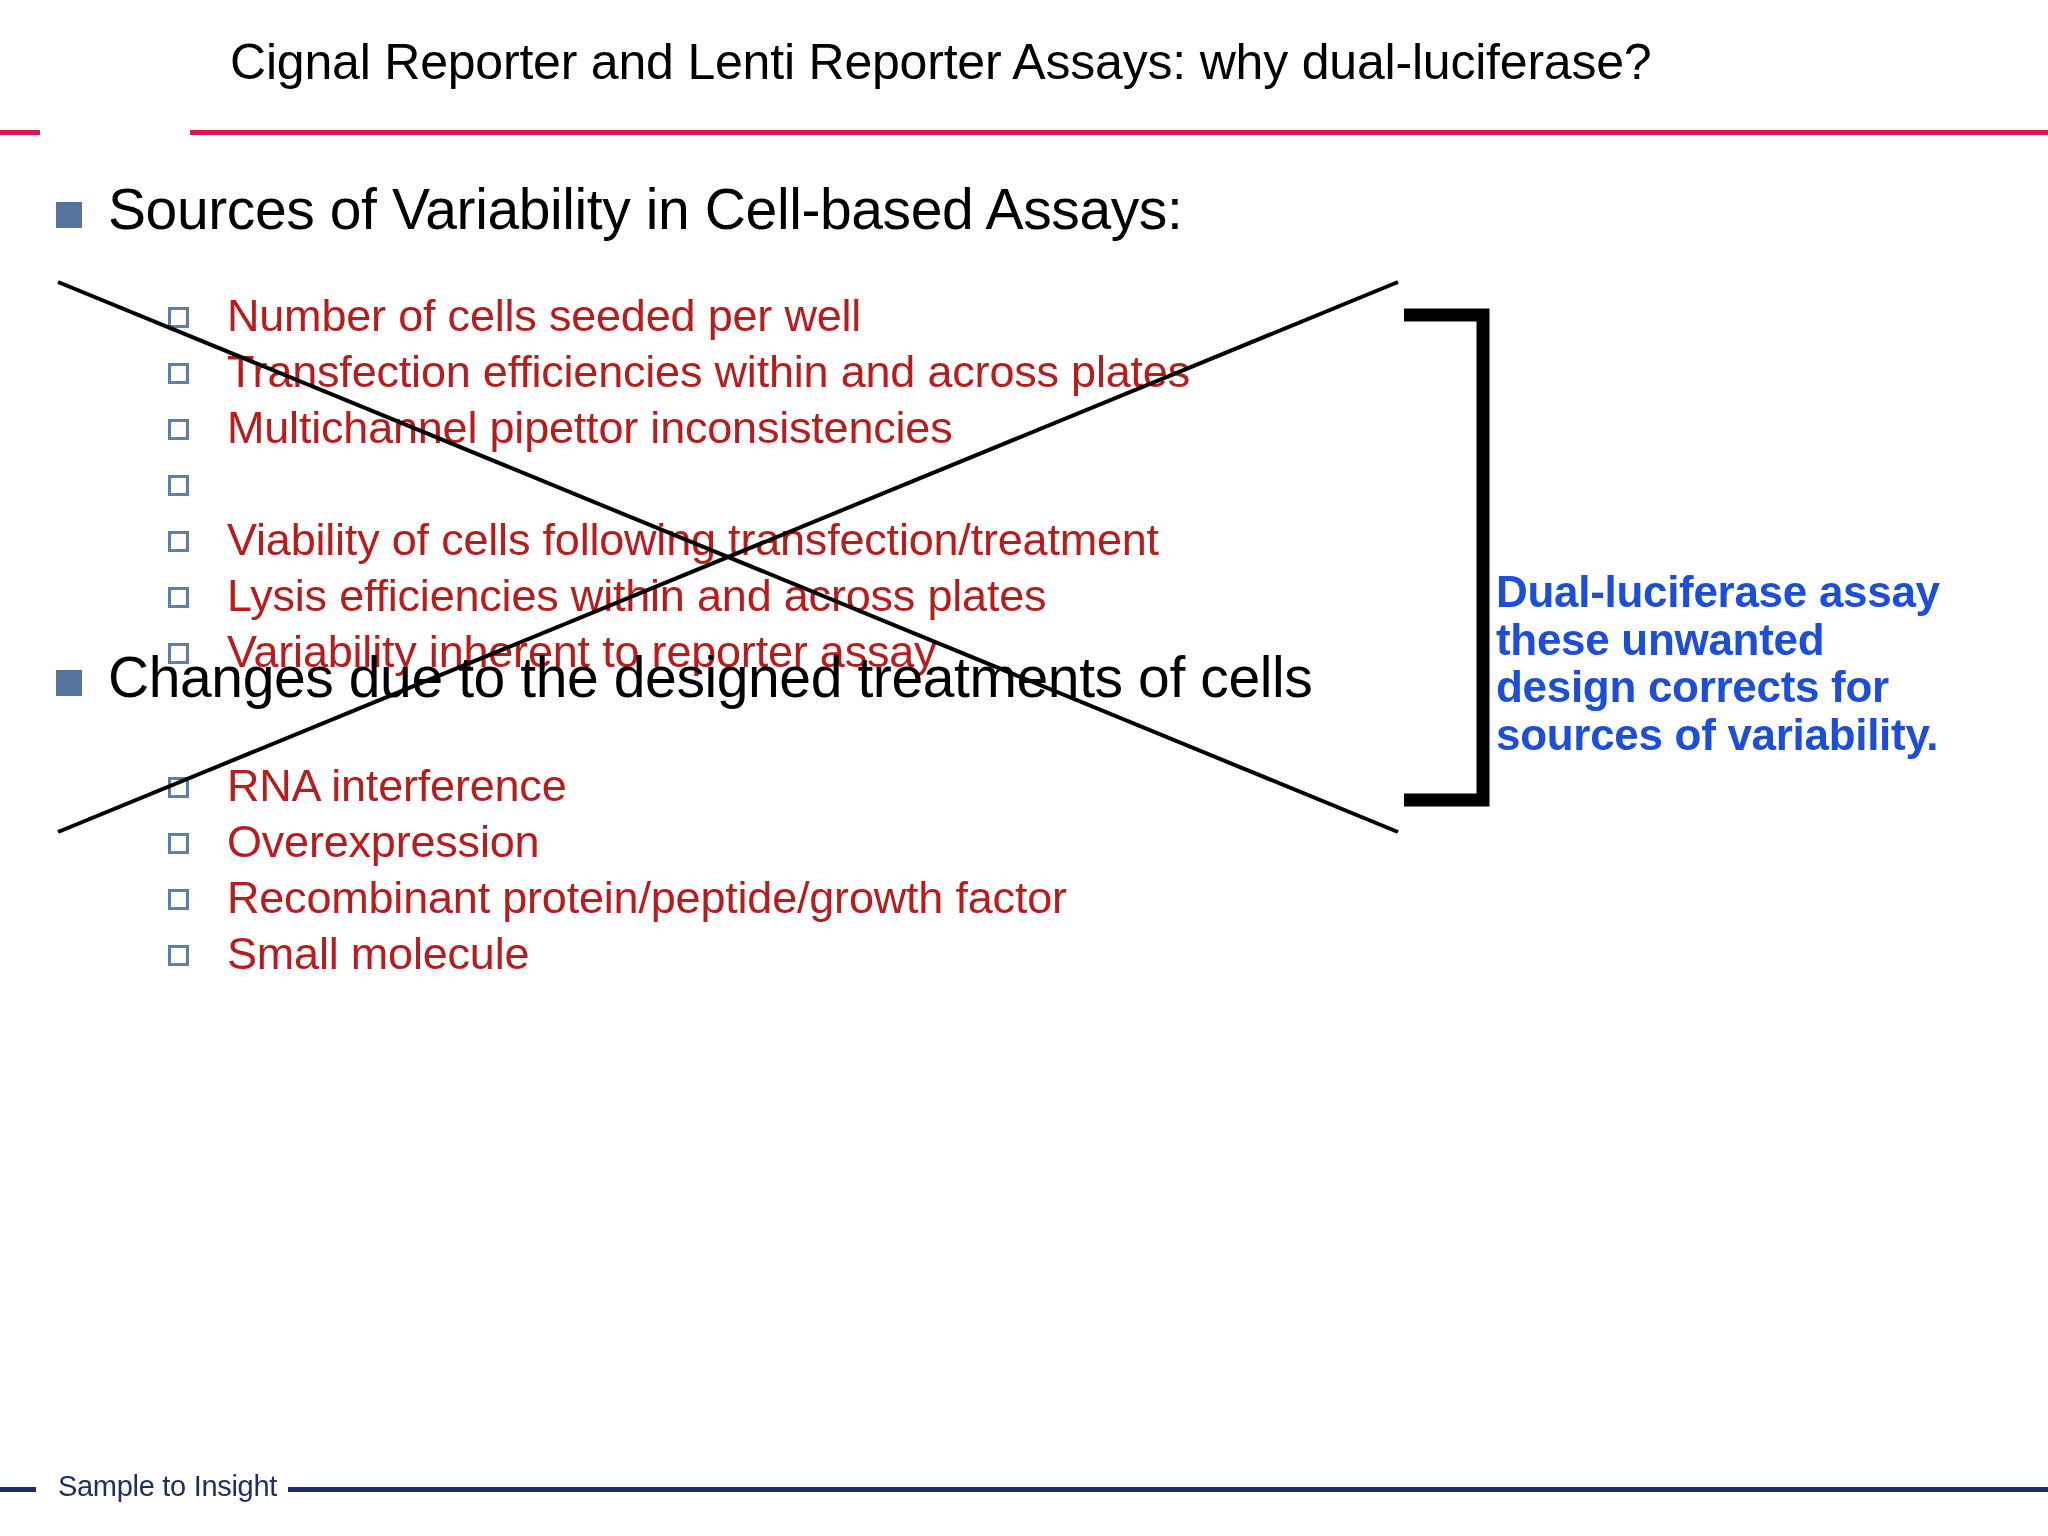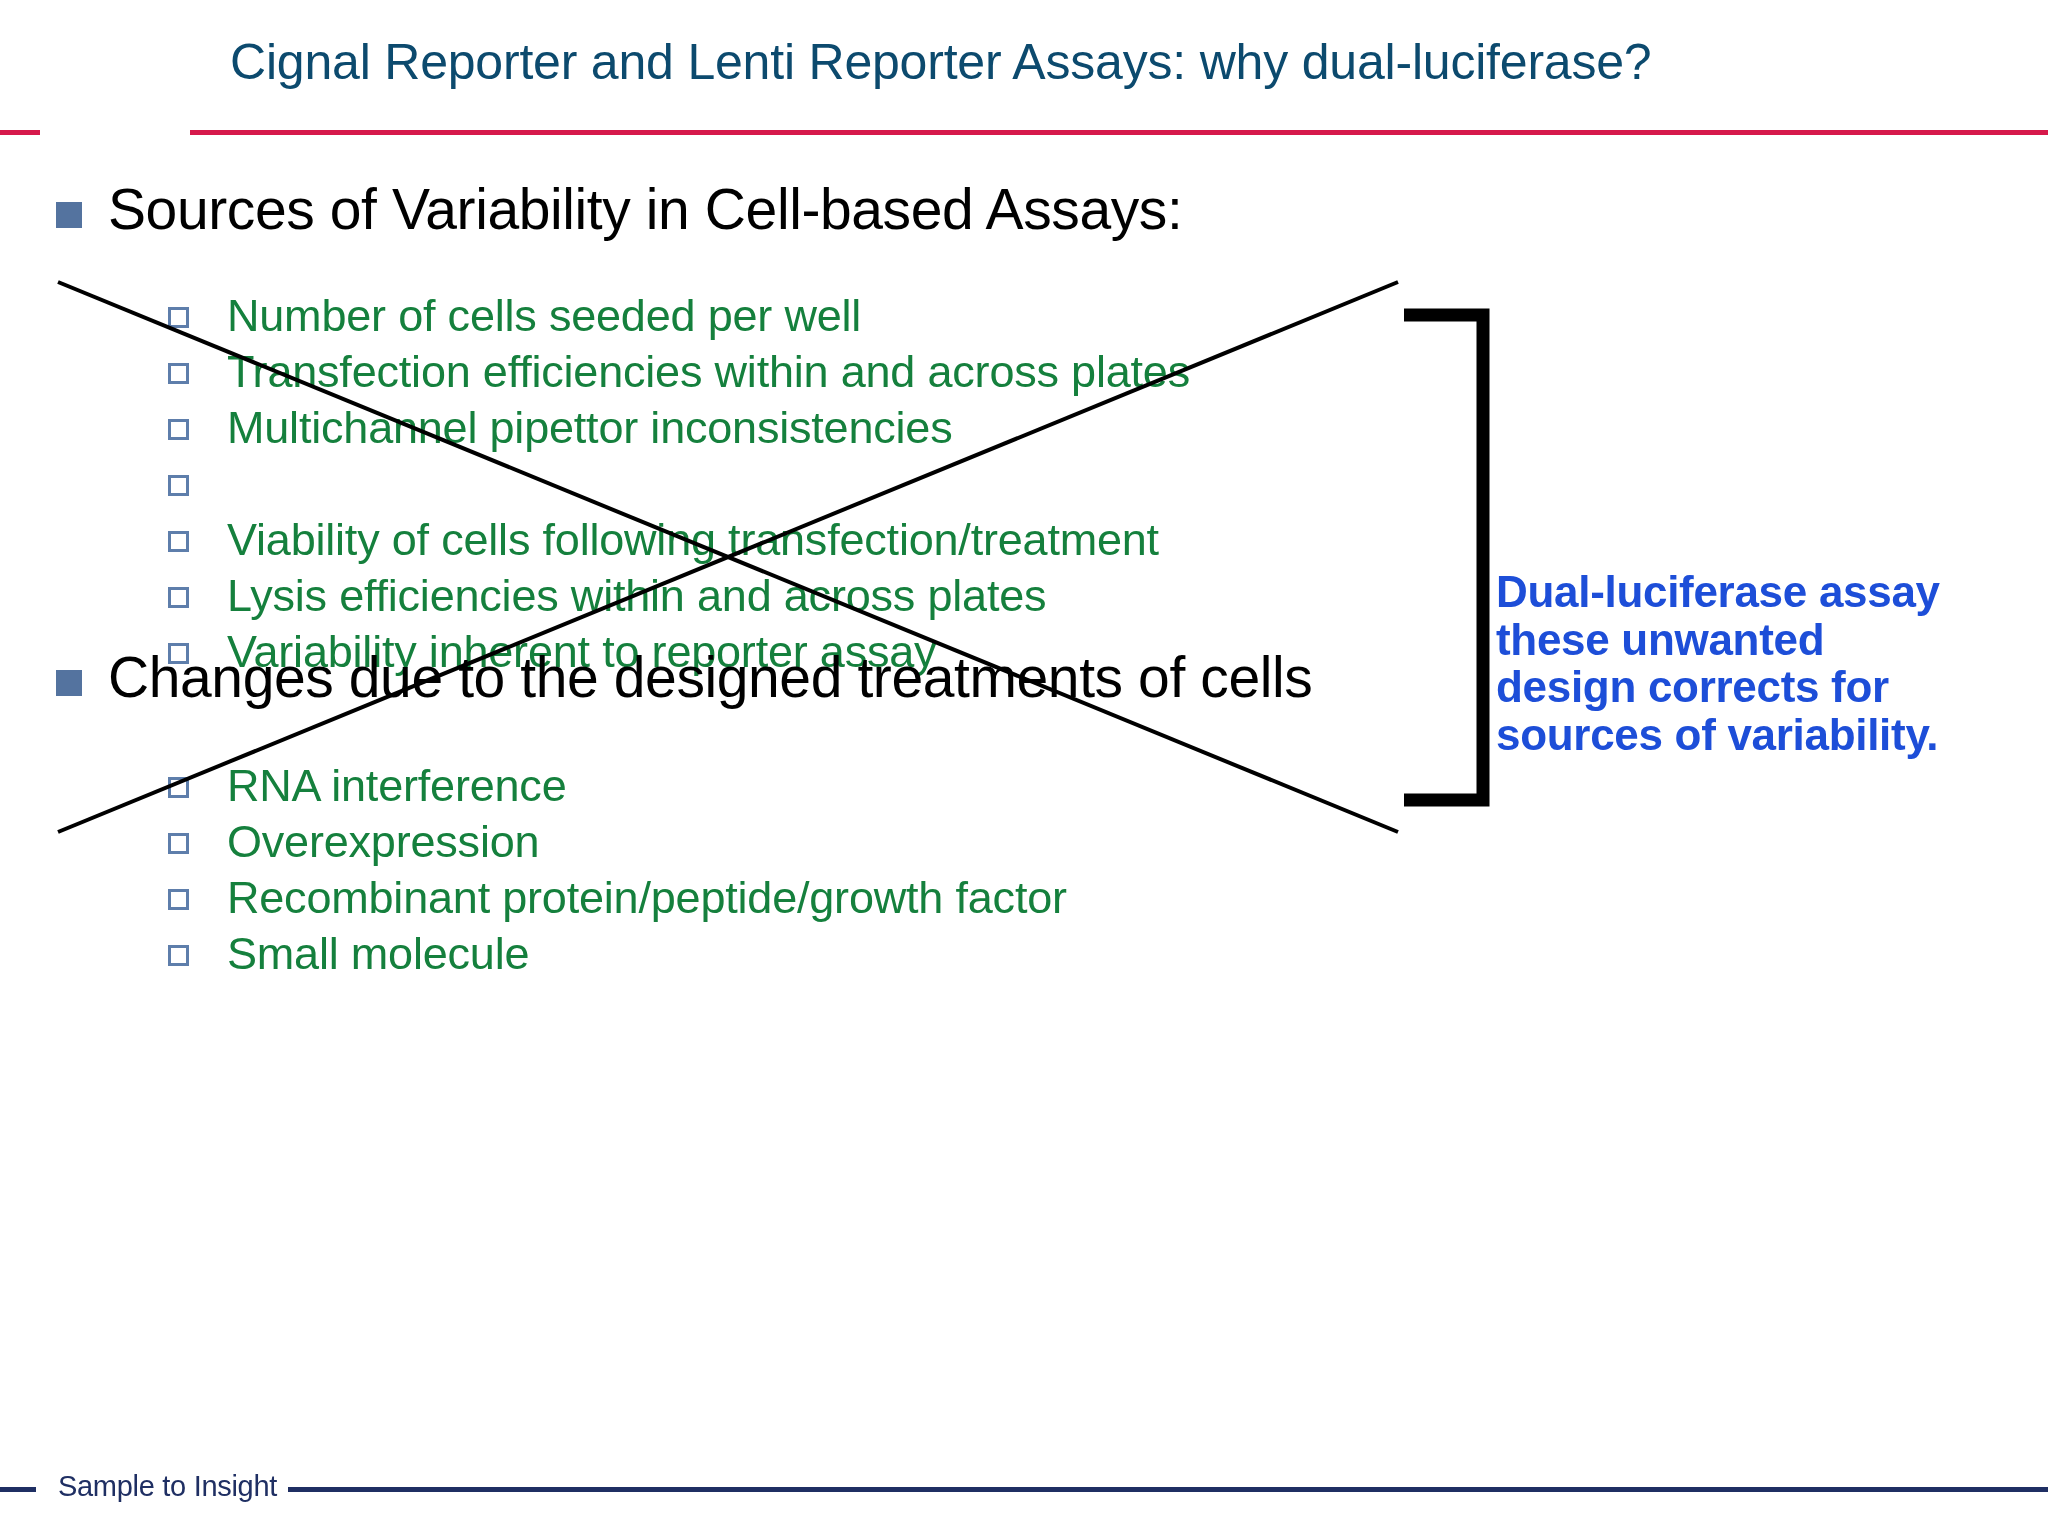--- a/index.html
+++ b/index.html
@@ -58,21 +58,21 @@
     color: #e8174a;
     font-family: "Liberation Sans", sans-serif;
     line-height: 1;
   }
   .header-title {
     position: absolute;
     left: 230px;
     top: 33px;
     width: 1700px;
     font-size: 50px;
-    color: #0c4a6e;
+    color: #000000;
     font-family: "Liberation Sans", sans-serif;
     white-space: nowrap;
     letter-spacing: -0.2px;
   }
   .header-rule-left {
     position: absolute;
     left: 0;
     top: 130px;
     width: 40px;
     height: 5px;
@@ -132,21 +132,21 @@
     height: 21px;
     border: 3px solid #5e7eab;
     background: #ffffff;
     margin-right: 38px;
     margin-top: 16px;
     flex: 0 0 auto;
     box-sizing: border-box;
   }
   .sub-text {
     font-size: 45px;
-    color: #15803d;
+    color: #b91c1c;
     line-height: 1.12;
     letter-spacing: -0.2px;
   }
 
   
   .callout {
     position: absolute;
     left: 1496px;
     top: 432px;
     width: 540px;

